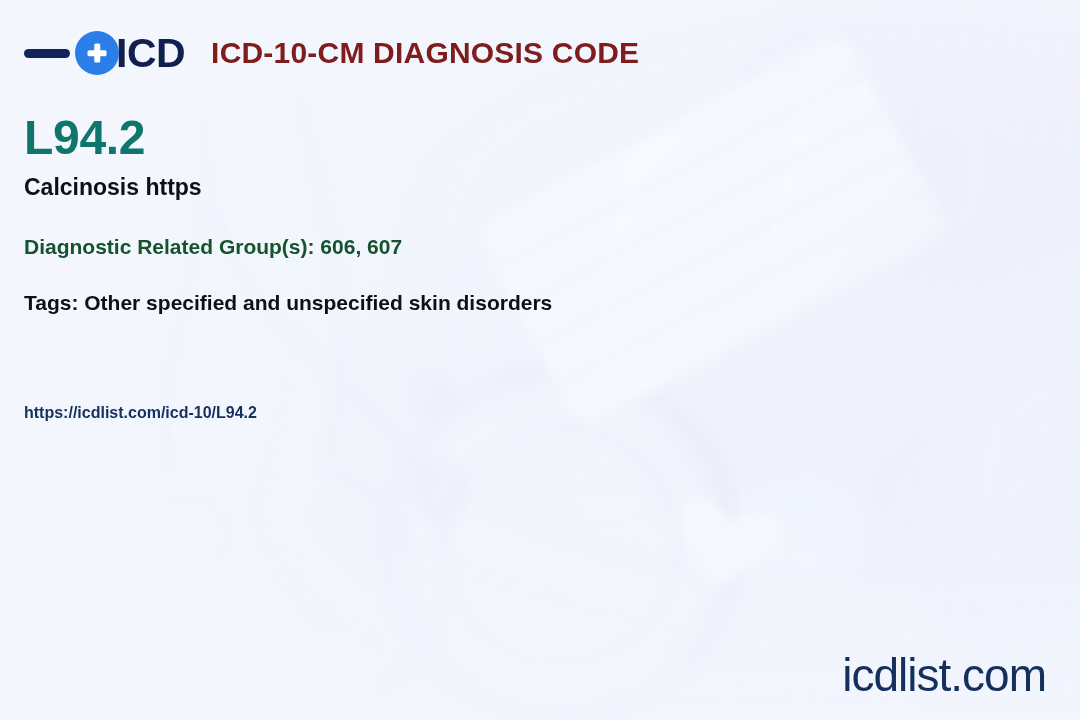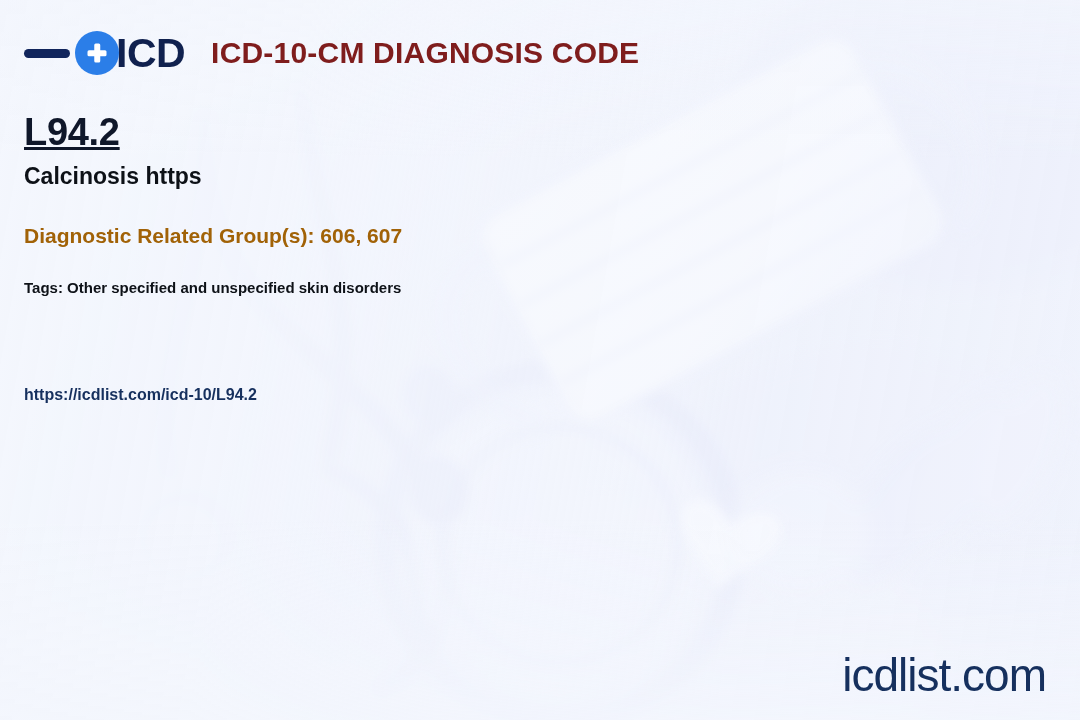--- a/index.html
+++ b/index.html
@@ -79,41 +79,41 @@
 
   #header-title {
     font-size:30px; font-weight:bold; color:#7f1d1d;
     letter-spacing:0.2px; line-height:1; white-space:nowrap;
   }
 
   
   #body { position:absolute; left:24px; top:112px; width:820px; }
 
   #code {
-    font-size:38px; font-weight:bold; color:#0f172a;
-    letter-spacing:-0.3px; line-height:1.1;text-decoration:underline;
+    font-size:48px; font-weight:bold; color:#0f766e;
+    letter-spacing:-0.3px; line-height:1.1;
   }
   #desc {
     margin-top:9px;
     font-size:23px; font-weight:bold; color:#0d1117;
     line-height:1.2;
   }
   #billable {
     margin-top:33px;
     font-size:21px; font-weight:bold; color:#2e9e4f;
     line-height:1.2;
   }
   #drg {
     margin-top:33px;
-    font-size:21px; font-weight:bold; color:#a16207;
+    font-size:21px; font-weight:bold; color:#14532d;
     line-height:1.2;
   }
   #tags {
     margin-top:30px;
-    font-size:15px; font-weight:bold; color:#0d1117;
+    font-size:21px; font-weight:bold; color:#0d1117;
     line-height:1.2;
   }
   #url {
     margin-top:88px;
     font-size:16px; font-weight:bold; color:#16305e;
     line-height:1.2;
   }
 
   
   #footer {

